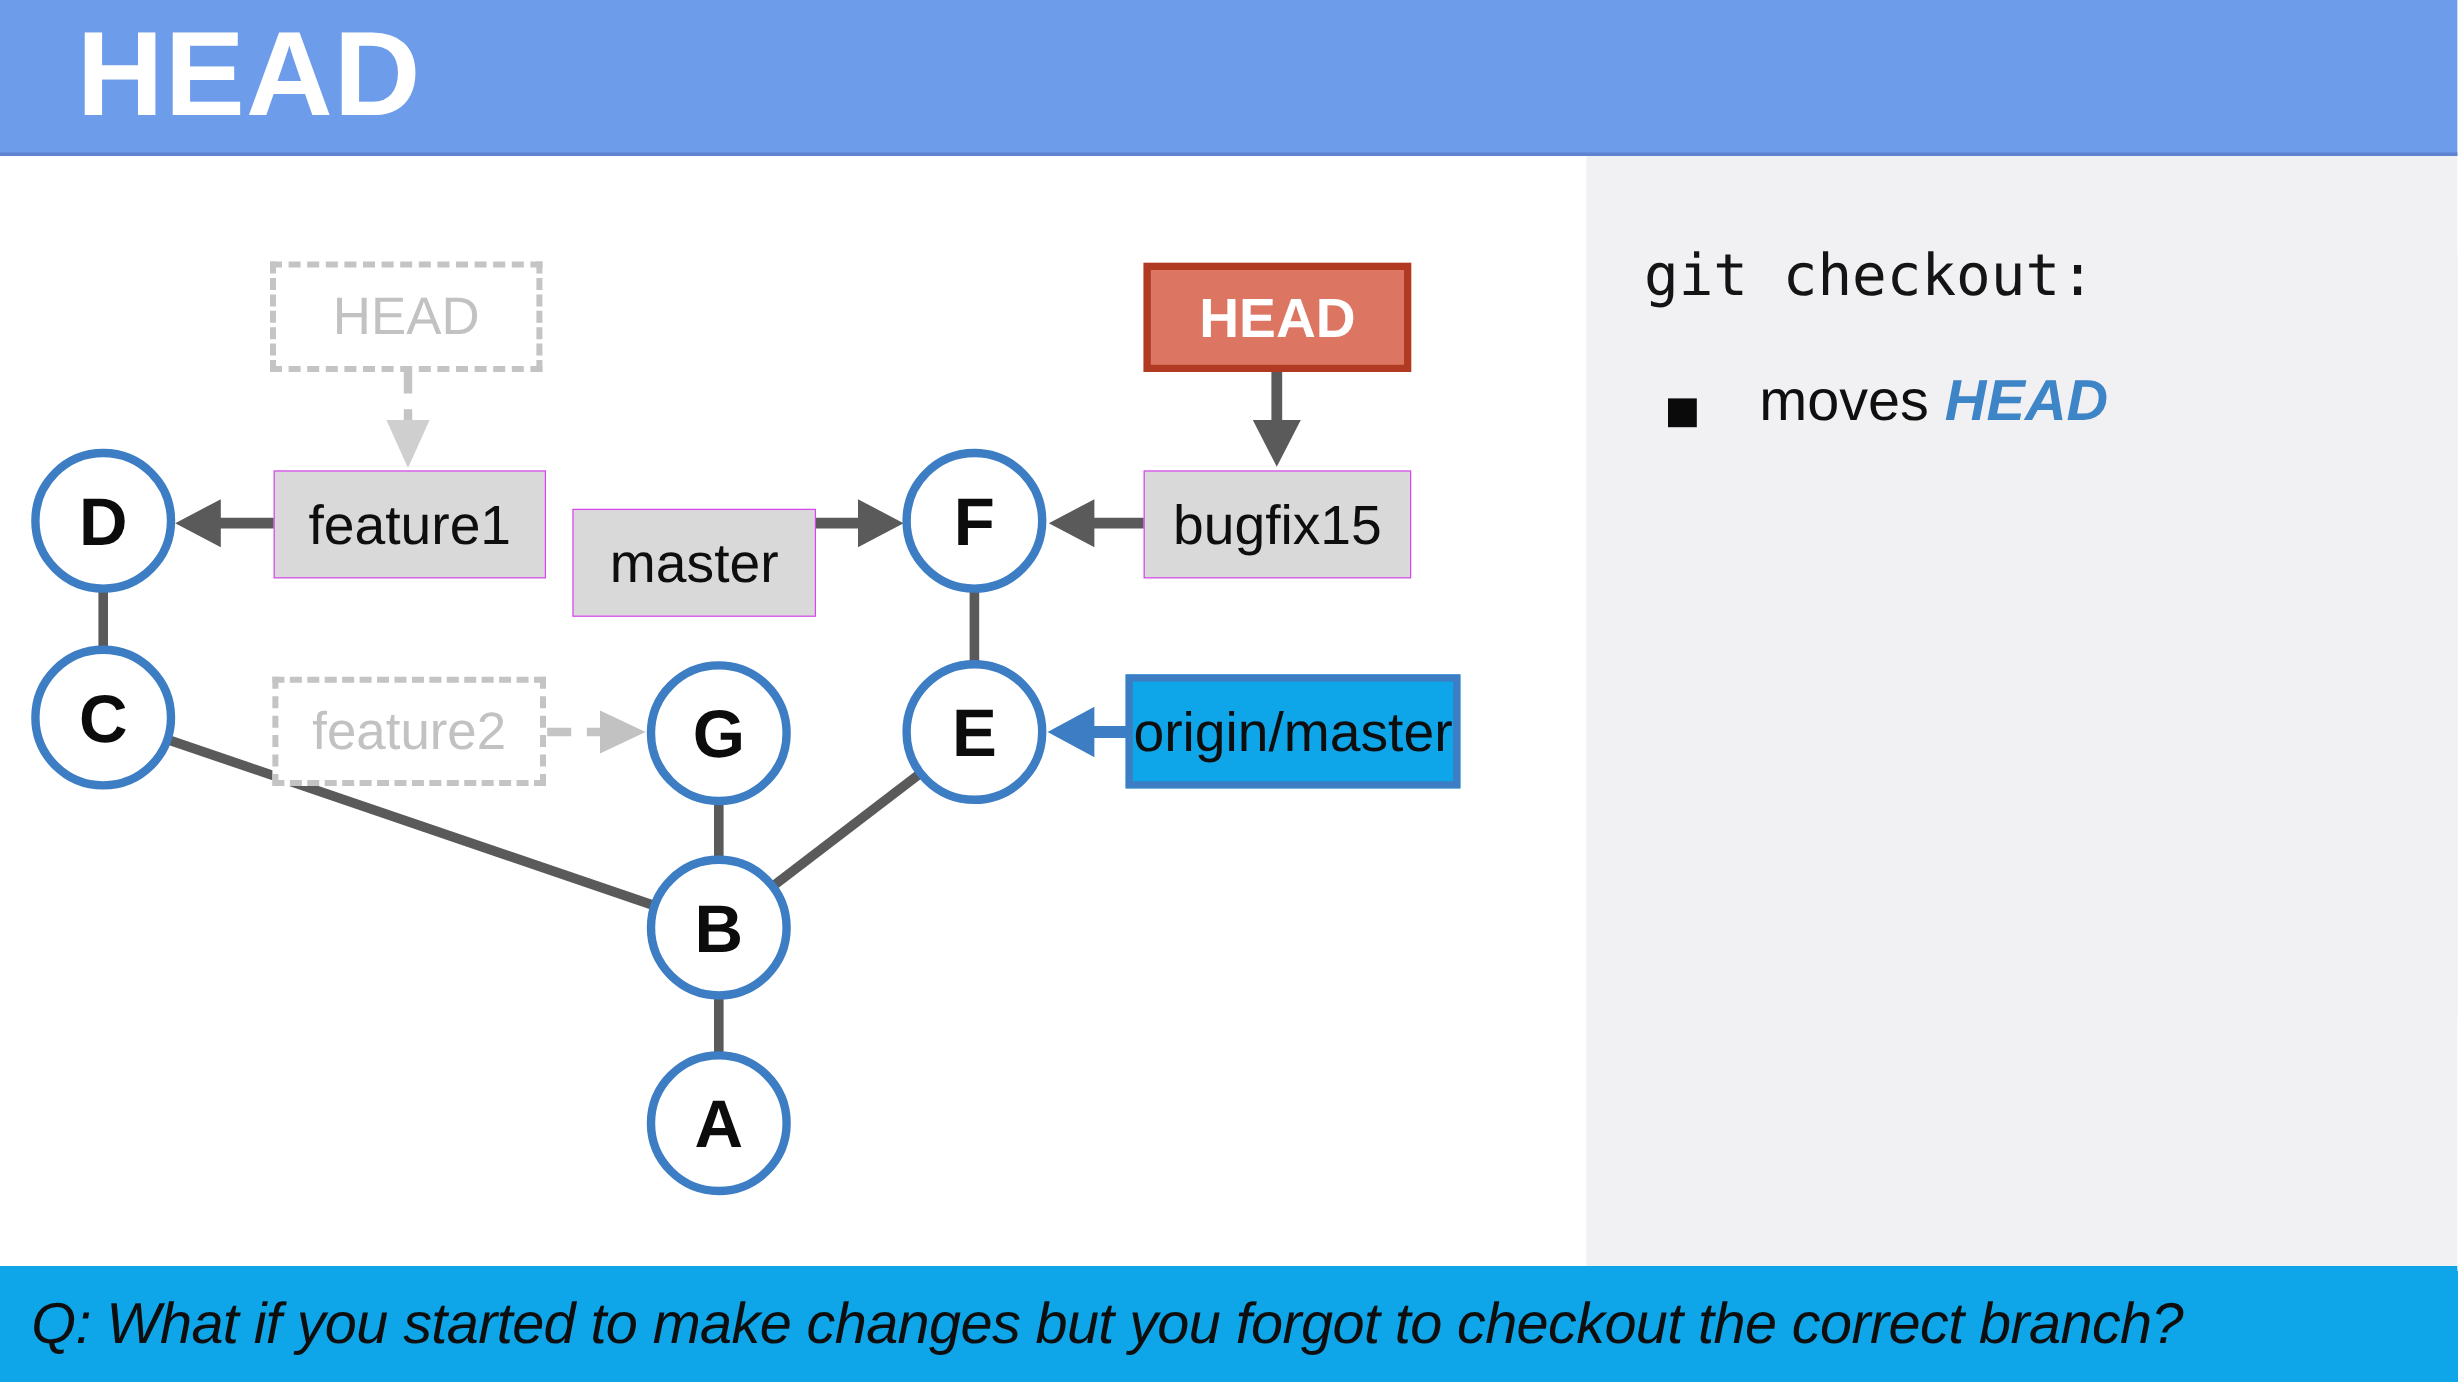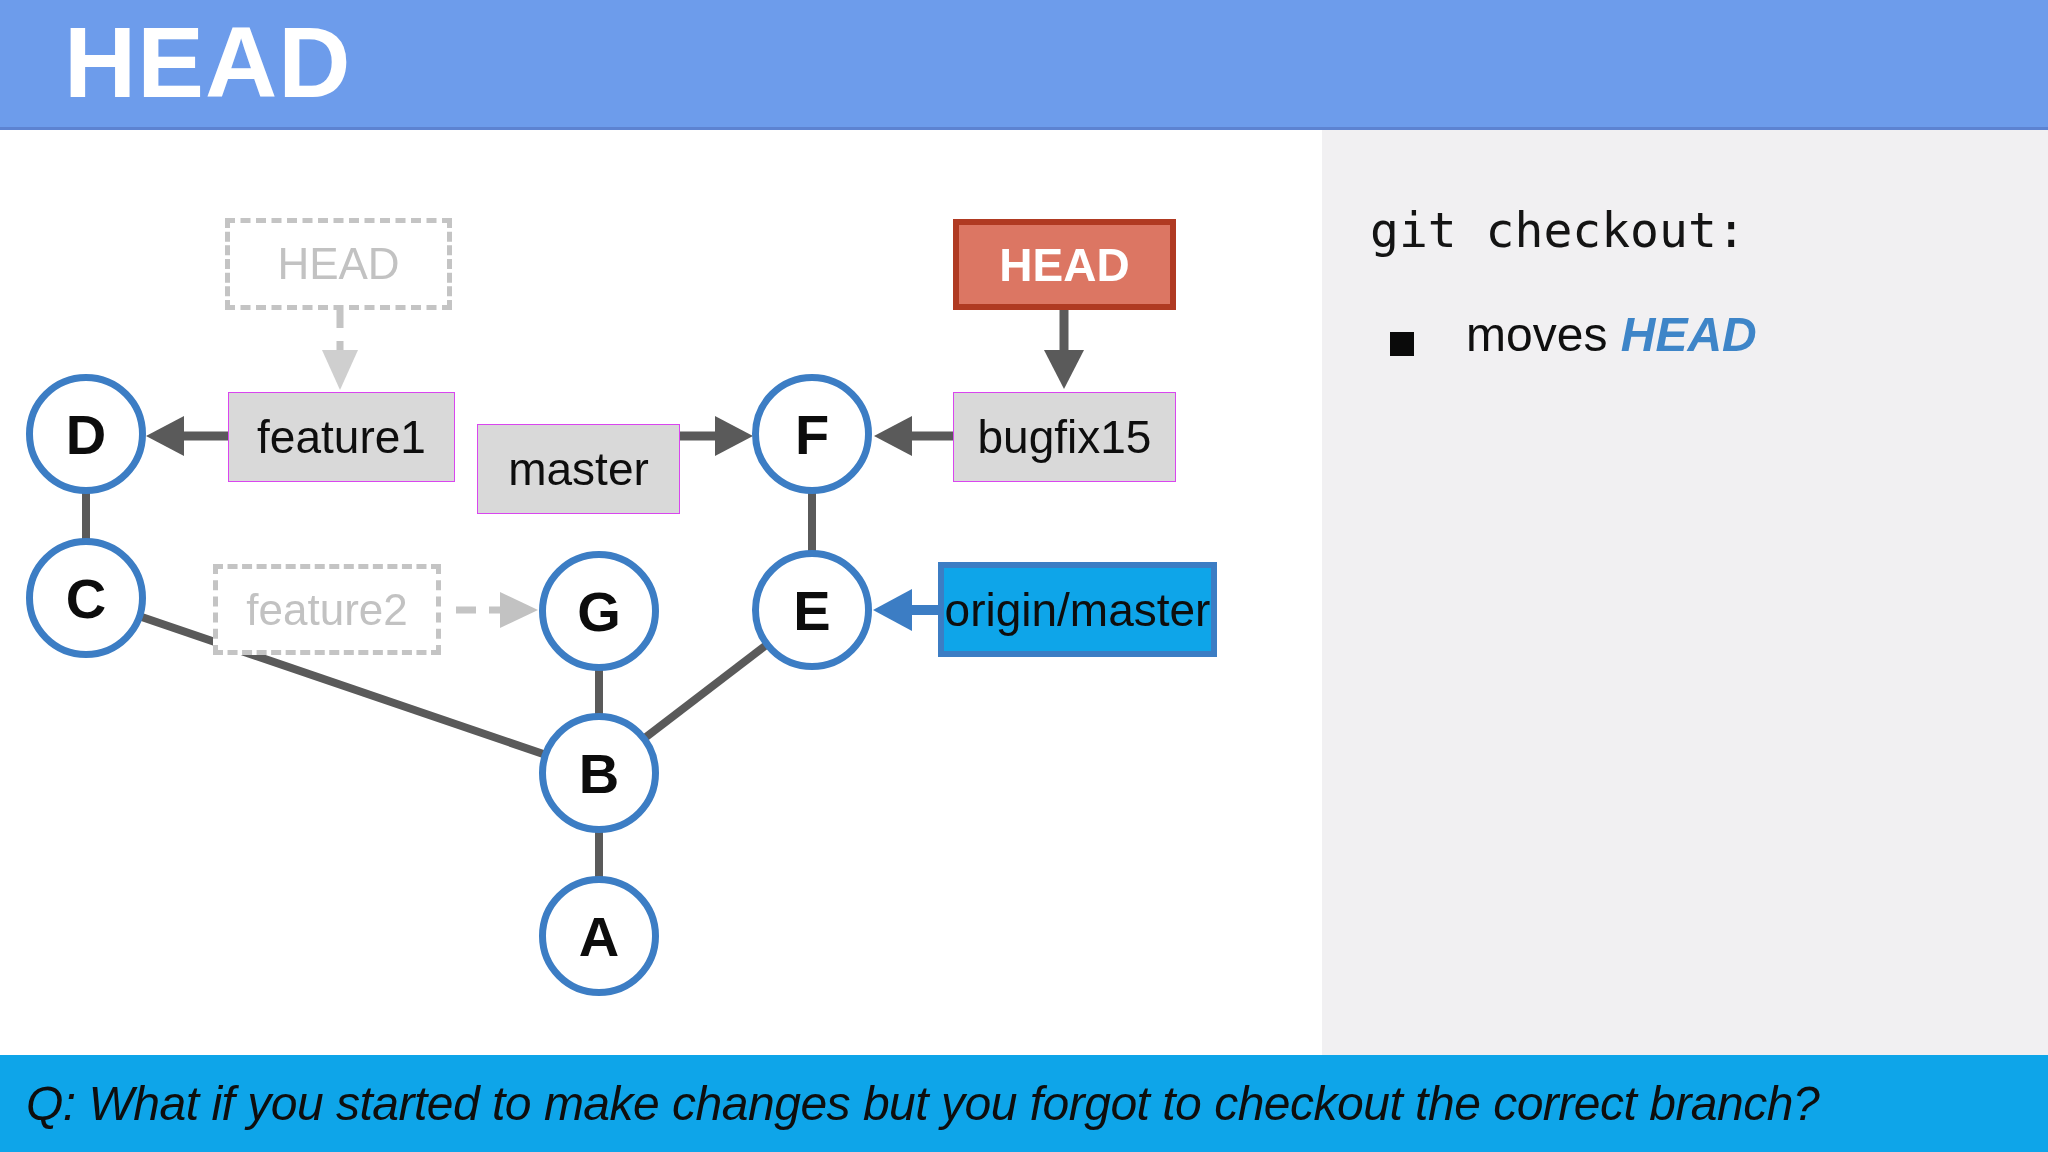--- a/index.html
+++ b/index.html
@@ -78,21 +78,21 @@
   .ref-head {
     left:953px; top:219px; width:223px; height:91px;
     background:#dc7663; border:6px solid #b03a22;
     color:#ffffff; font-weight:bold;
   }
   .ref-ghost {
     background:#ffffff; border:5px dashed #c4c4c4; color:#c2c2c2;
     font-size:44px;
   }
   .ref-ghost-head { left:225px; top:218px; width:227px; height:92px; }
-  .ref-feature2   { left:213px; top:564px; width:228px; height:91px; }
+  .ref-feature2   { left:227px; top:564px; width:228px; height:91px; }
   .ref-origin {
     left:938px; top:562px; width:279px; height:95px;
     background:#0ea5e9; border:6px solid #3c7dc4;
   }
 </style>
 </head>
 <body>
 
 <div class="slide">
 

